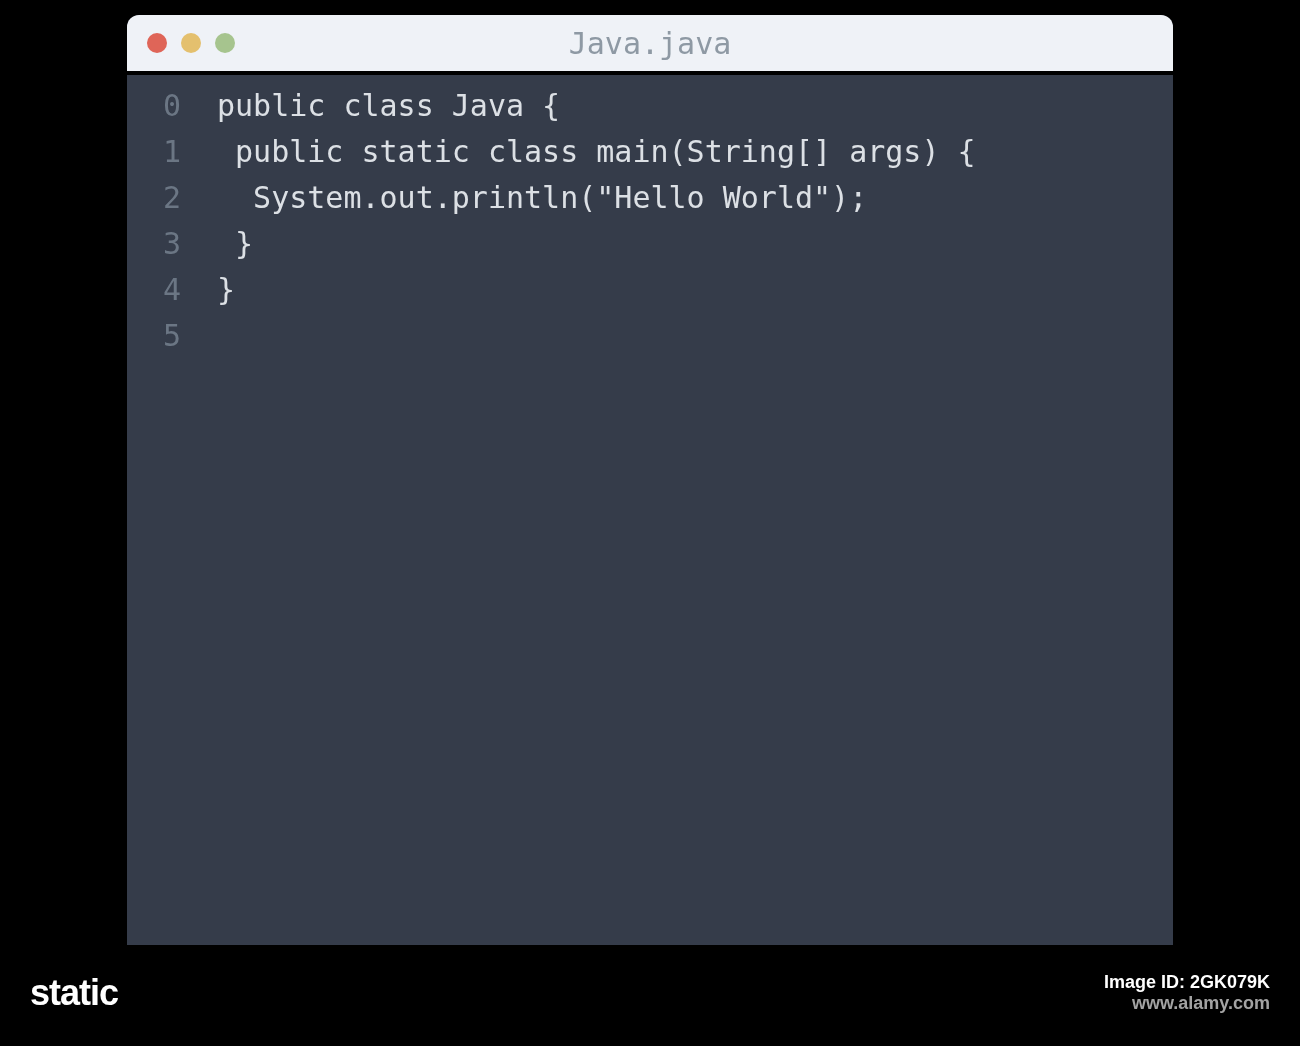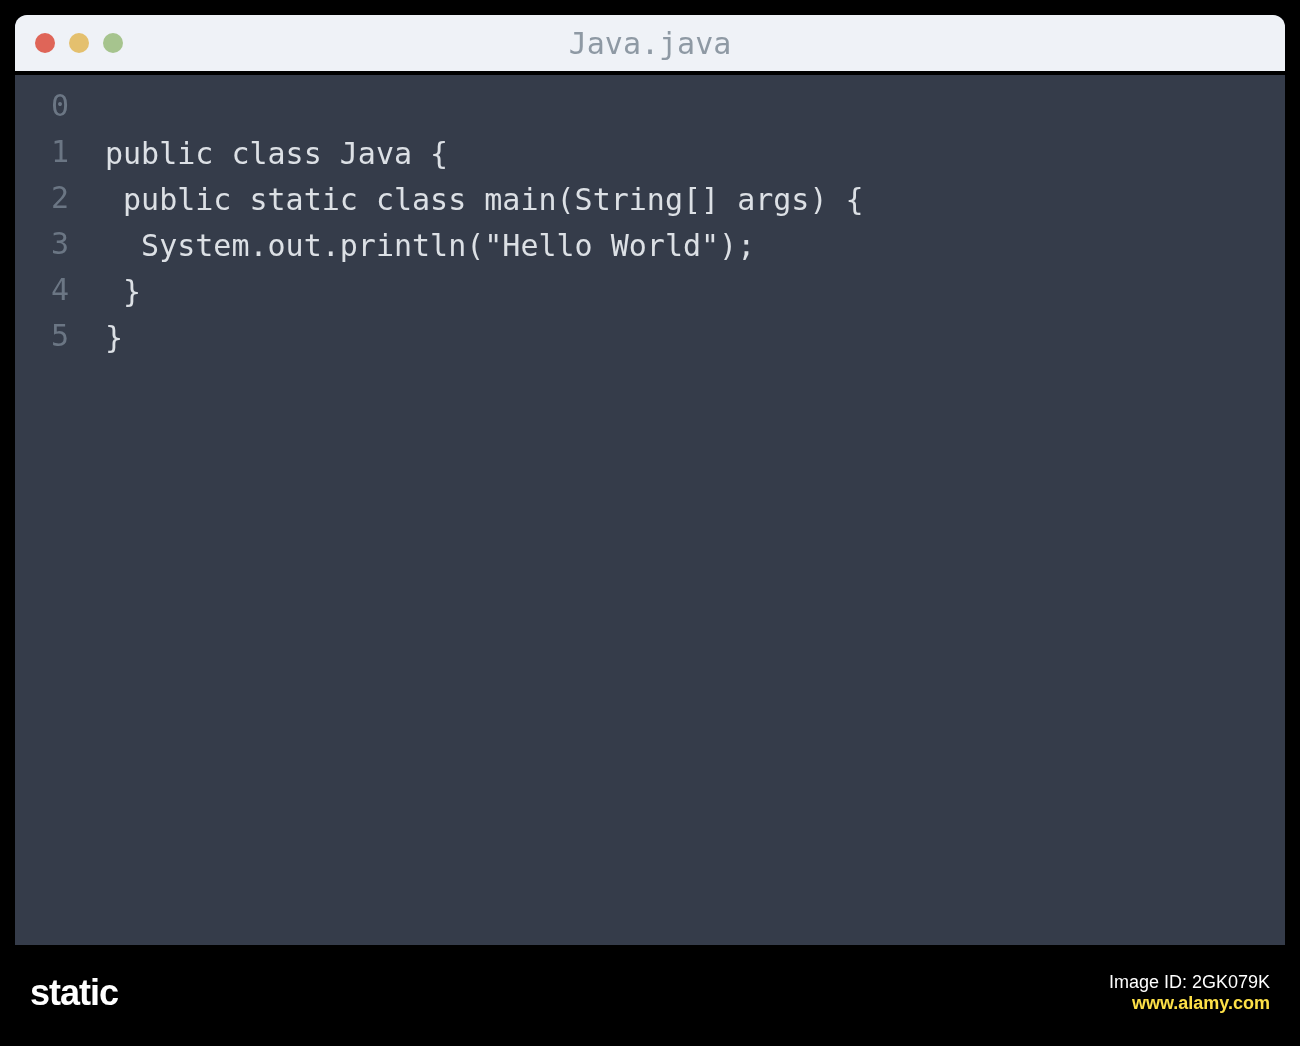--- a/index.html
+++ b/index.html
@@ -12,21 +12,21 @@
       width: 1300px;
       height: 1046px;
       background: #000000;
       font-family: 'Menlo', 'Monaco', 'Consolas', monospace;
       display: flex;
       flex-direction: column;
       align-items: center;
     }
     
     .window {
-      width: 1270px;
+      width: 1046px;
       margin-top: 15px;
       border-radius: 12px 12px 0 0;
       overflow: hidden;
       background: #2e3440;
     }
     
     .titlebar {
       height: 56px;
       background: #eff2f7;
       display: flex;
@@ -84,21 +84,20 @@
     .line-number {
       color: #6b7684;
       font-size: 30px;
       line-height: 46px;
       font-family: 'Menlo', 'Monaco', 'Consolas', monospace;
     }
     
     .code-area {
       flex: 1;
       padding-left: 18px;
-      margin-top: 48px;
     }
     
     .code-line {
       color: #dce0e5;
       font-size: 30px;
       line-height: 46px;
       white-space: pre;
       font-family: 'Menlo', 'Monaco', 'Consolas', monospace;
     }
     
@@ -129,25 +128,25 @@
     .watermark-right {
       display: flex;
       flex-direction: column;
       align-items: flex-end;
       font-family: Arial, sans-serif;
     }
     
     .watermark-id {
       color: #ffffff;
       font-size: 18px;
-      font-weight: normal;
+      font-weight: bold;
     }
     
     .watermark-url {
-      color: #fde047;
+      color: #a3a3a3;
       font-size: 18px;
       font-weight: bold;
     }
   </style>
 </head>
 <body>
 
 <div class="window">
   <div class="titlebar">
     <div class="window-controls">

